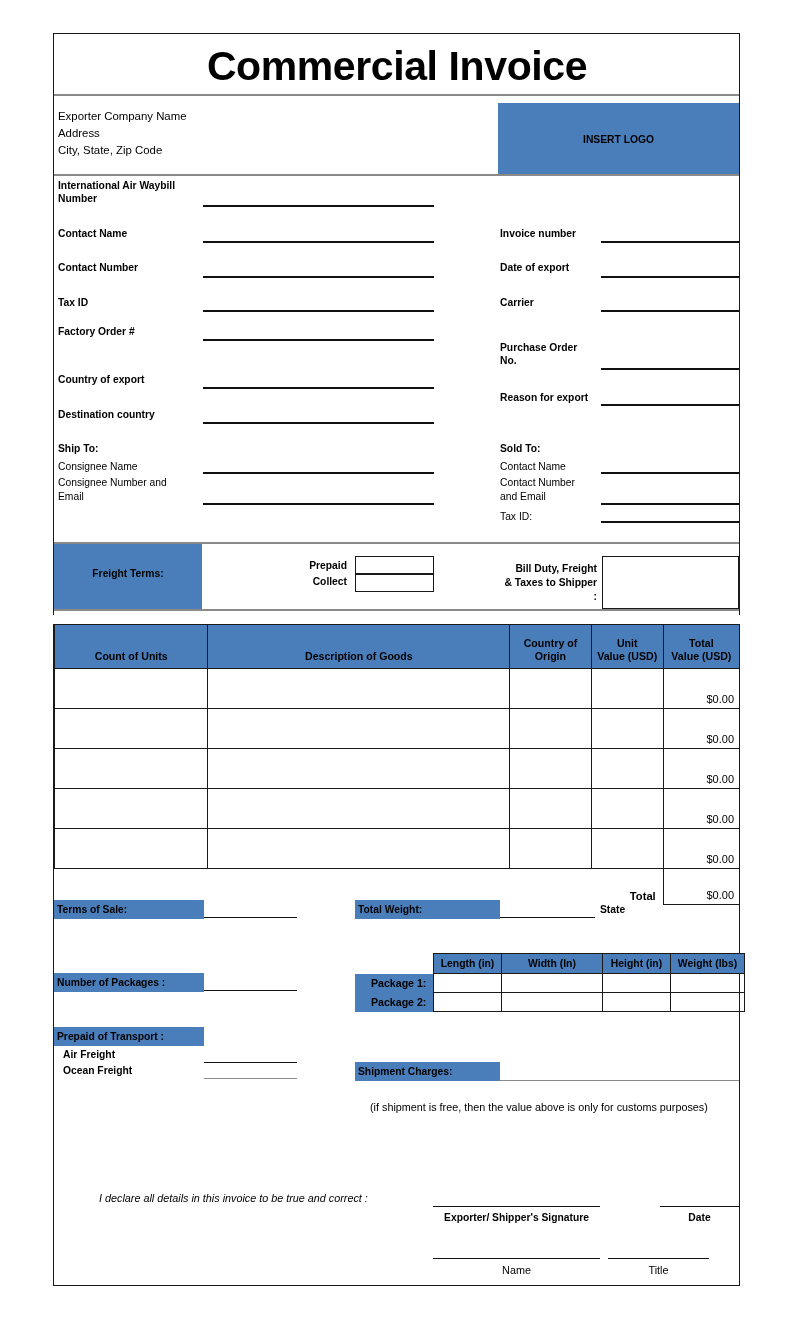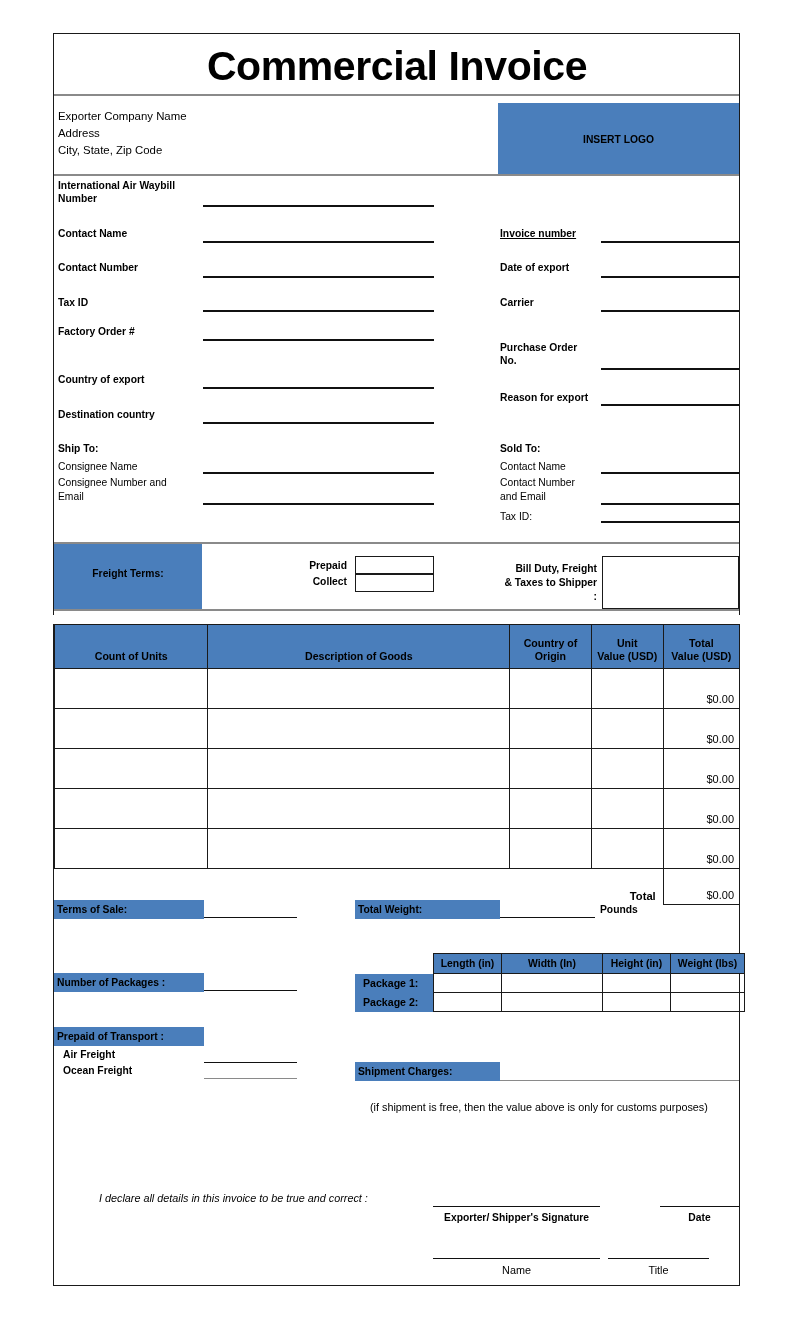--- a/index.html
+++ b/index.html
@@ -87,21 +87,21 @@
   
   #pkg { position: absolute; left: 355px; top: 953px; }
   #pkg table { border-collapse: collapse; table-layout: fixed; }
   #pkg th, #pkg td { border: 1px solid #1a1a1a; padding: 0; font-size: 10.4px; }
   #pkg th {
     background: #4a7ebb; font-weight: bold; text-align: center; height: 19px;
   }
   #pkg th.corner { background: transparent; border: none; }
   #pkg td.rowlabel {
     background: #4a7ebb; font-weight: bold; font-size: 10.6px;
-    padding-left: 8px; border: none; height: 18px;
+    padding-left: 16px; border: none; height: 18px;
   }
   #pkg td.cell { height: 18px; }
 
   
   .chkbox { position: absolute; border: 1px solid #1a1a1a; box-sizing: border-box; }
 </style>
 </head>
 <body>
 
 <div id="page">
@@ -141,21 +141,21 @@
 
   <div class="t f10 b" style="left:58px; top:326px;">Factory Order #</div>
   <div class="ul" style="left:203px; top:339px; width:231px;"></div>
 
   <div class="t f10 b" style="left:58px; top:374px;">Country of export</div>
   <div class="ul" style="left:203px; top:387px; width:231px;"></div>
 
   <div class="t f10 b" style="left:58px; top:409px;">Destination country</div>
   <div class="ul" style="left:203px; top:422px; width:231px;"></div>
 
-  <div class="t f10 b" style="left:500px; top:228px;text-decoration:underline;">Invoice number</div>
+  <div class="t f10 b" style="left:500px; top:228px;">Invoice number</div>
   <div class="ul" style="left:601px; top:241px; width:138px;"></div>
 
   <div class="t f10 b" style="left:500px; top:262px;">Date of export</div>
   <div class="ul" style="left:601px; top:276px; width:138px;"></div>
 
   <div class="t f10 b" style="left:500px; top:297px;">Carrier</div>
   <div class="ul" style="left:601px; top:310px; width:138px;"></div>
 
   <div class="t f10 b" style="left:500px; top:342px;">Purchase Order</div>
   <div class="t f10 b" style="left:500px; top:355px;">No.</div>
@@ -270,21 +270,21 @@
     </table>
   </div>
 
   <div class="bx blue" style="left:54px; top:900px; width:150px; height:19px;"></div>
   <div class="t f10 b" style="left:57px; top:904px;">Terms of Sale:</div>
   <div class="ul" style="left:204px; top:917px; width:93px; height:1px; background:#111;"></div>
 
   <div class="bx blue" style="left:355px; top:900px; width:145px; height:19px;"></div>
   <div class="t f10 b" style="left:358px; top:904px;">Total Weight:</div>
   <div class="ul" style="left:500px; top:917px; width:95px; height:1px; background:#111;"></div>
-  <div class="t f10 b" style="left:600px; top:904px;">Pounds</div>
+  <div class="t f10 b" style="left:600px; top:904px;">State</div>
 
   <div class="bx blue" style="left:54px; top:973px; width:150px; height:19px;"></div>
   <div class="t f10 b" style="left:57px; top:977px;">Number of Packages :</div>
   <div class="ul" style="left:204px; top:990px; width:93px; height:1px; background:#111;"></div>
 
   <div class="bx blue" style="left:54px; top:1027px; width:150px; height:19px;"></div>
   <div class="t f10 b" style="left:57px; top:1031px;">Prepaid of Transport :</div>
 
   <div class="t f10 b" style="left:63px; top:1049px;">Air Freight</div>
   <div class="ul" style="left:204px; top:1062px; width:93px; height:1px; background:#111;"></div>

